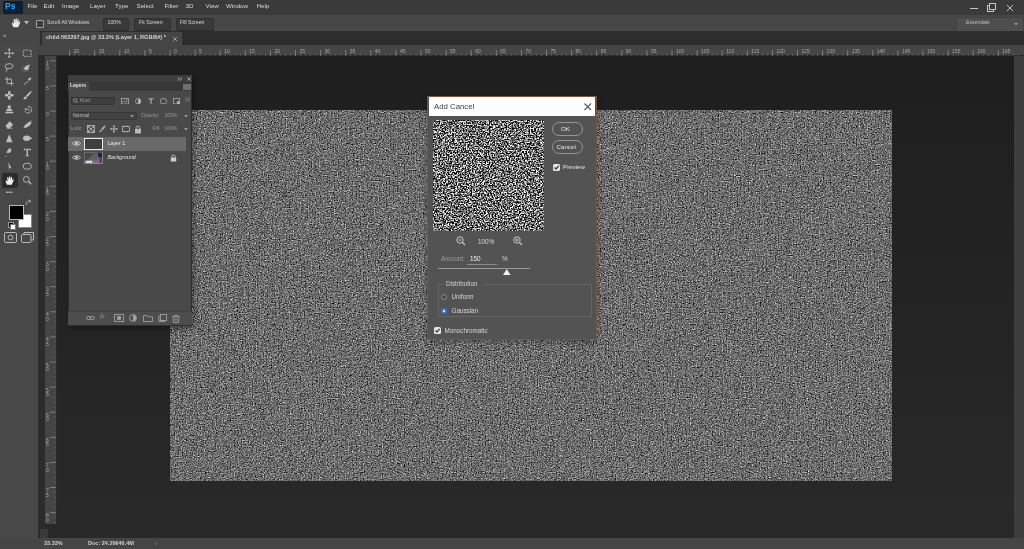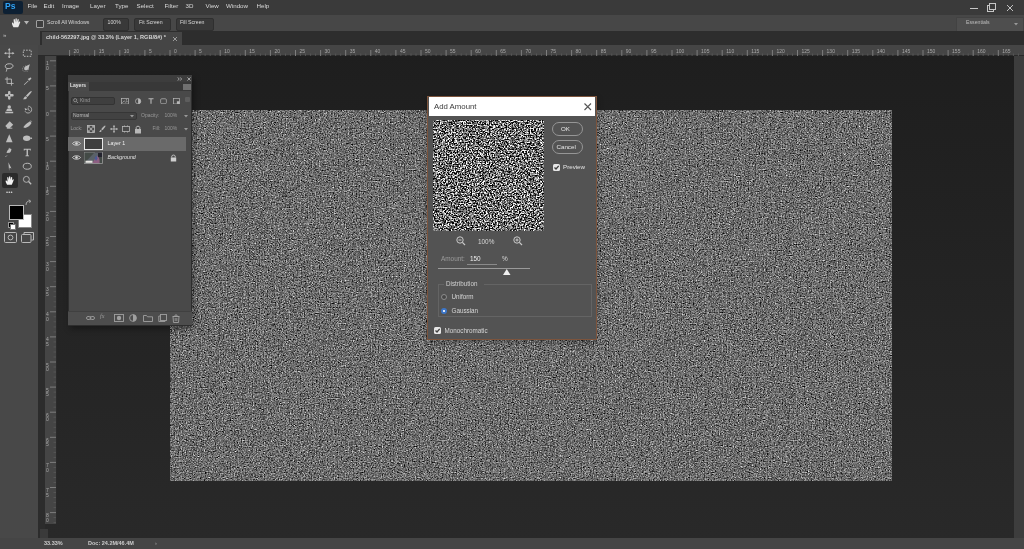--- a/index.html
+++ b/index.html
@@ -669,21 +669,21 @@
 <svg class="ab" style="left:157.5px;top:314px" width="9" height="8">
     <rect x="2.5" y="0.5" width="6" height="6" fill="none" stroke="#9f9f9f" stroke-width="0.9"></rect>
     <path d="M2.5 2 L0.8 2 L0.8 7.5 L7 7.5 L7 6.5" fill="none" stroke="#9f9f9f" stroke-width="0.9"></path>
   </svg>
 <svg class="ab" style="left:172px;top:313.5px" width="8" height="9">
     <path d="M1 2.5 L7 2.5 L6.5 8.5 L1.5 8.5 Z" fill="none" stroke="#9f9f9f" stroke-width="0.9"></path>
     <path d="M0.5 2.5 L7.5 2.5 M3 2.5 L3 1 L5 1 L5 2.5 M3.2 4 L3.2 7 M4.8 4 L4.8 7" stroke="#9f9f9f" stroke-width="0.8" fill="none"></path>
   </svg>
 <div class="ab" style="left:427px;top:96px;width:170px;height:244px;background:#535353;border:1.5px solid #7d543c;box-sizing:border-box;box-shadow:0 2px 6px rgba(0,0,0,0.3);"></div>
 <div class="ab" style="left:429px;top:97px;width:166px;height:19px;background:#ffffff;"></div>
-<div class="tx" style="left:434px;top:102px;font-size:7.8px;color:#3c3c3c;">Add Amount</div>
+<div class="tx" style="left:434px;top:102px;font-size:7.8px;color:#3c3c3c;">Add Cancel</div>
 <svg class="ab" style="left:584px;top:103px" width="8" height="8">
     <path d="M0.5 0.5 L7 7 M7 0.5 L0.5 7" stroke="#555" stroke-width="1.1"></path>
   </svg>
 <svg class="ab" style="left:433px;top:120px" width="111" height="111">
     <rect width="111" height="111" fill="#2a2a2a"></rect>
     <rect width="111" height="111" filter="url(#pnoise)"></rect>
   </svg>
 <div class="ab" style="left:552px;top:122px;width:31px;height:13.5px;border:1.4px solid #969696;border-radius:7px;box-sizing:border-box;"></div>
 <div class="tx" style="left:561px;top:125px;font-size:6.2px;color:#e8e8e8;">OK</div>
 <div class="ab" style="left:552px;top:140px;width:31px;height:13.5px;border:1.4px solid #969696;border-radius:7px;box-sizing:border-box;"></div>

